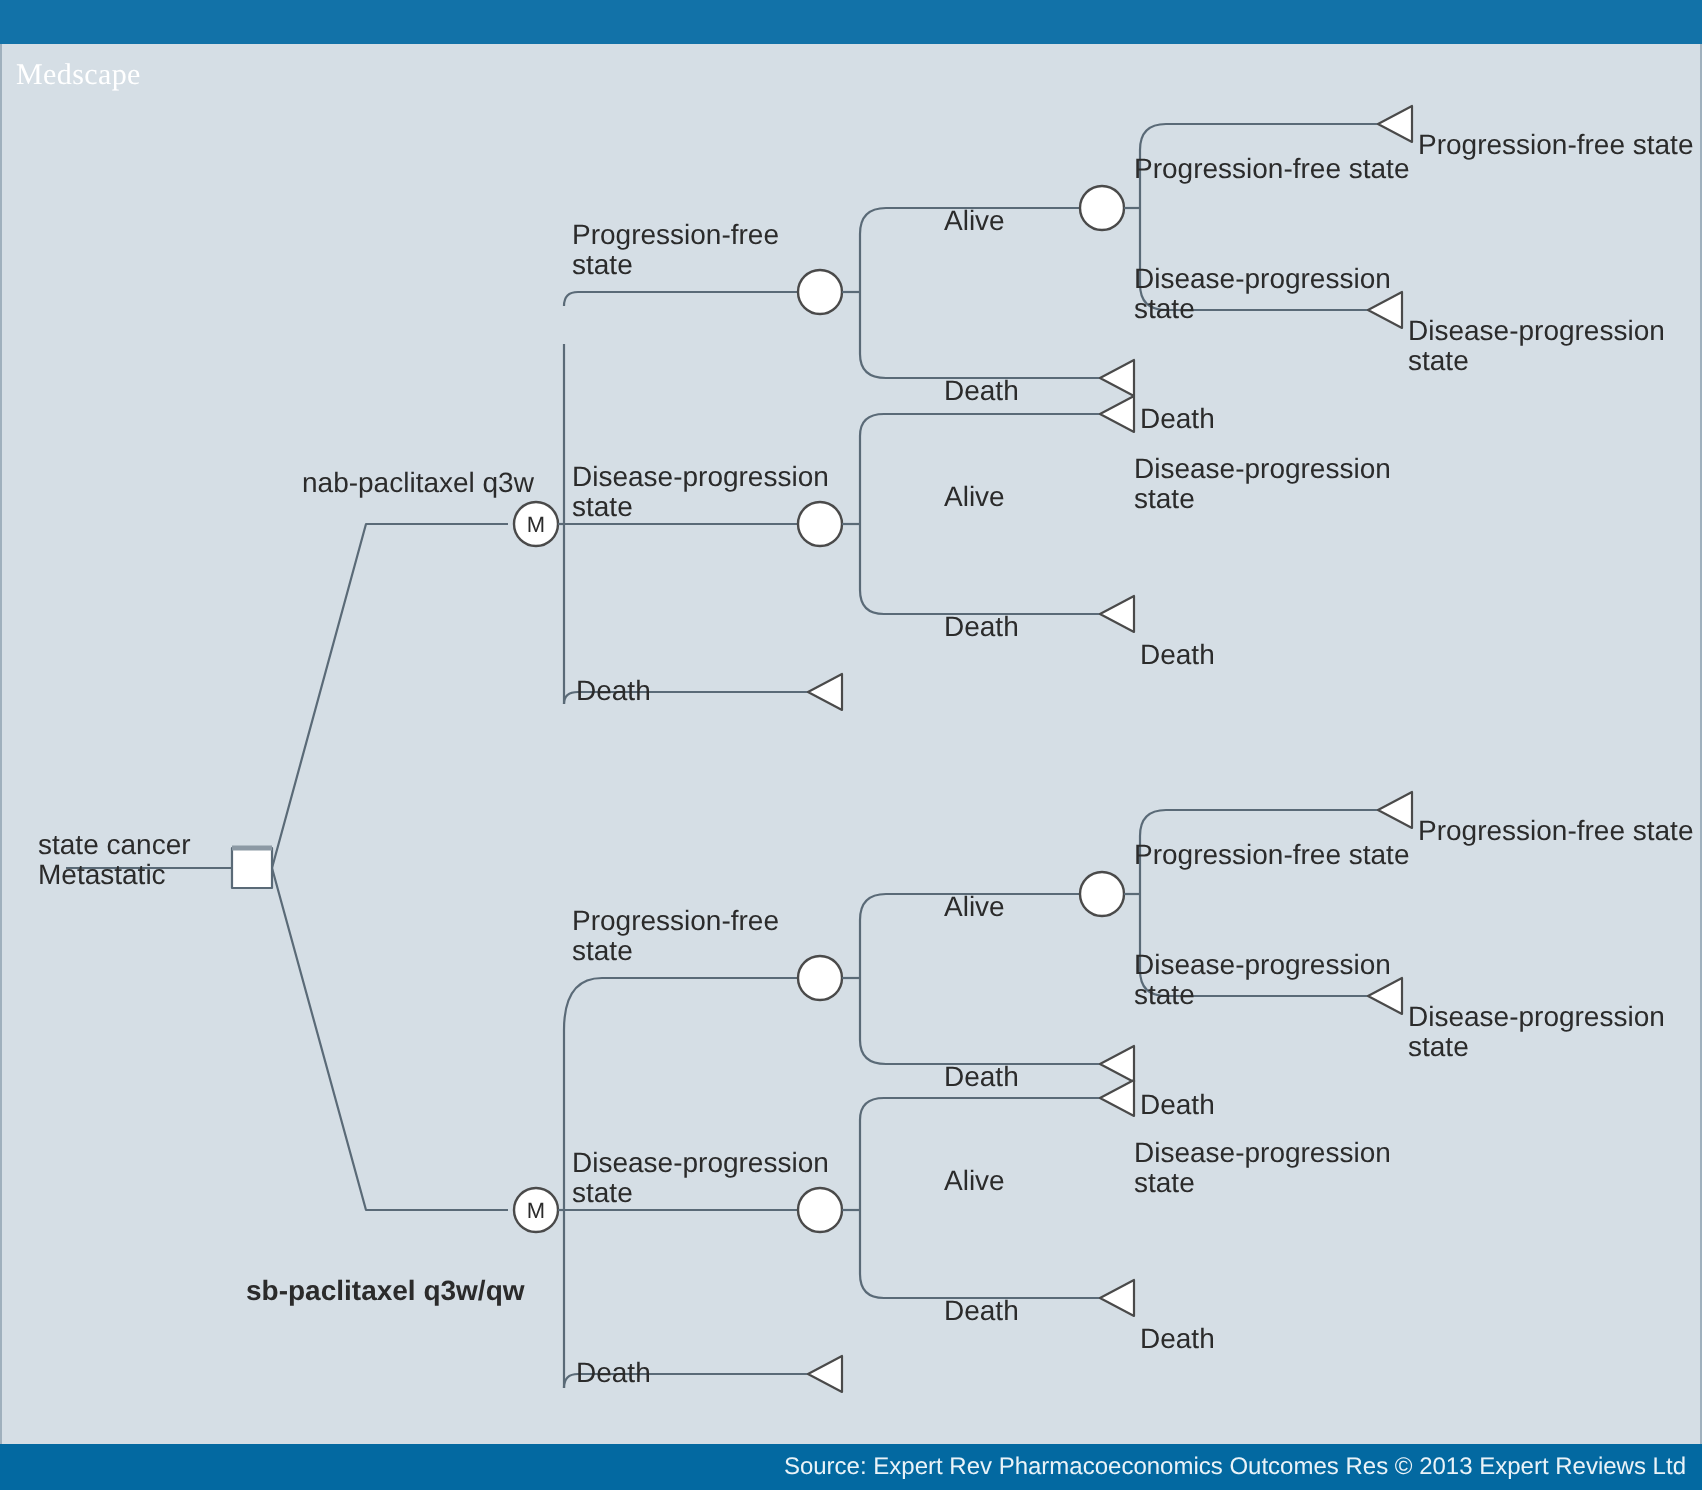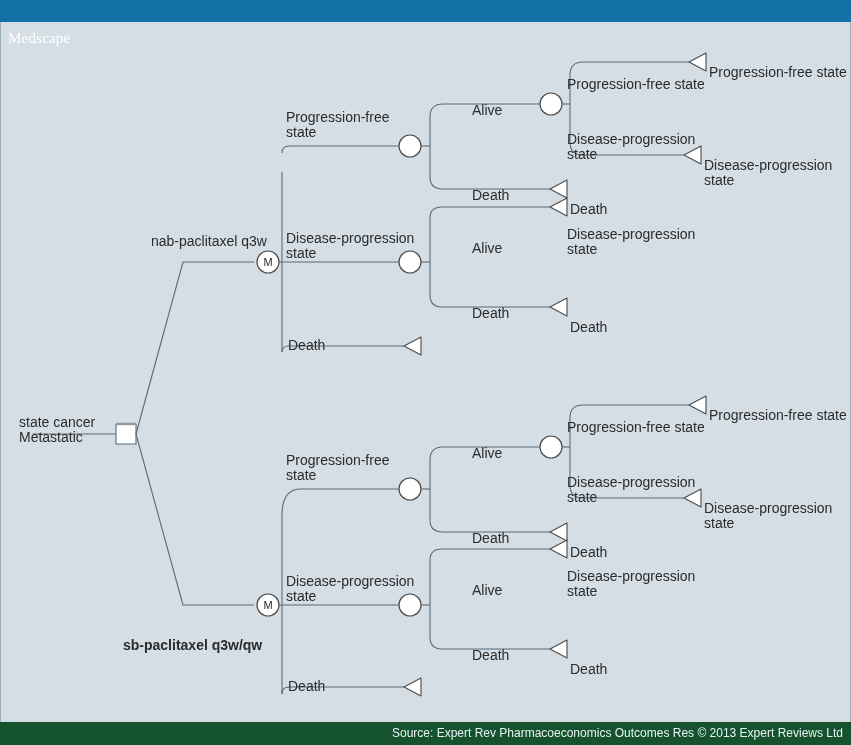--- a/index.html
+++ b/index.html
@@ -18,21 +18,21 @@
     background:#1272a8;
   }
   .brand{
     position:absolute;left:8px;top:2px;
     font-family:"Liberation Serif", serif;
     font-size:15px;color:#ffffff;letter-spacing:.2px;margin-top:28px;
   }
   
   .footbar{
     position:absolute;left:0;top:722px;width:851px;height:23px;
-    background:#14532d;
+    background:#0369a1;
   }
   .source{
     position:absolute;right:8px;top:4px;
     font-size:12px;color:#eaf3f8;white-space:nowrap;
   }
 
   
   .canvas{
     position:absolute;left:0;top:22px;width:851px;height:700px;
     border-left:1px solid #9fb0bd;

